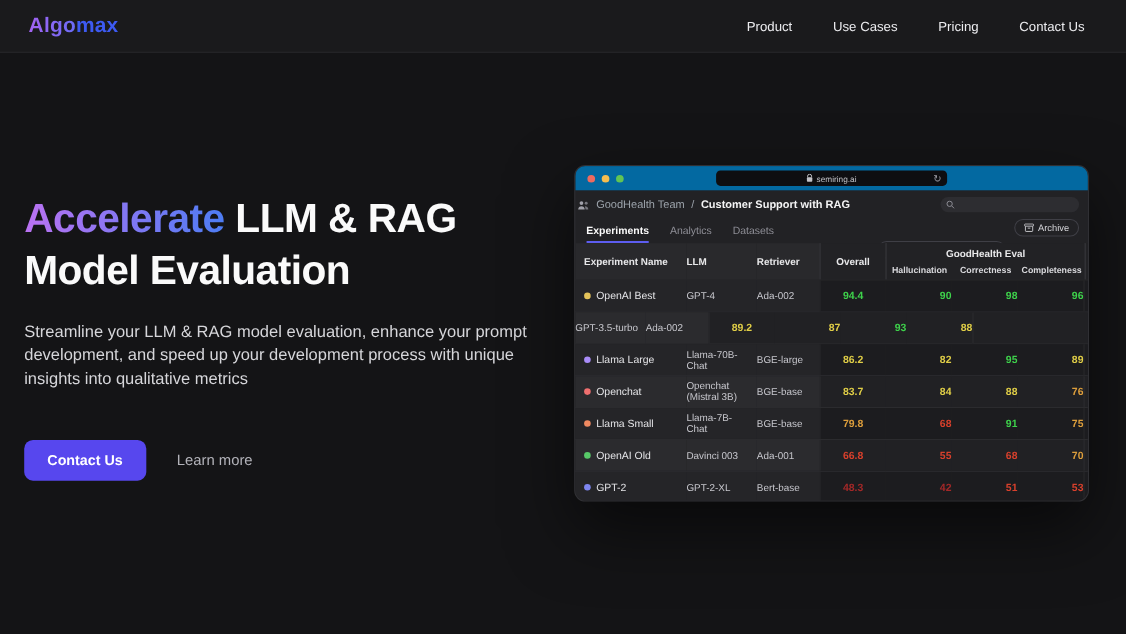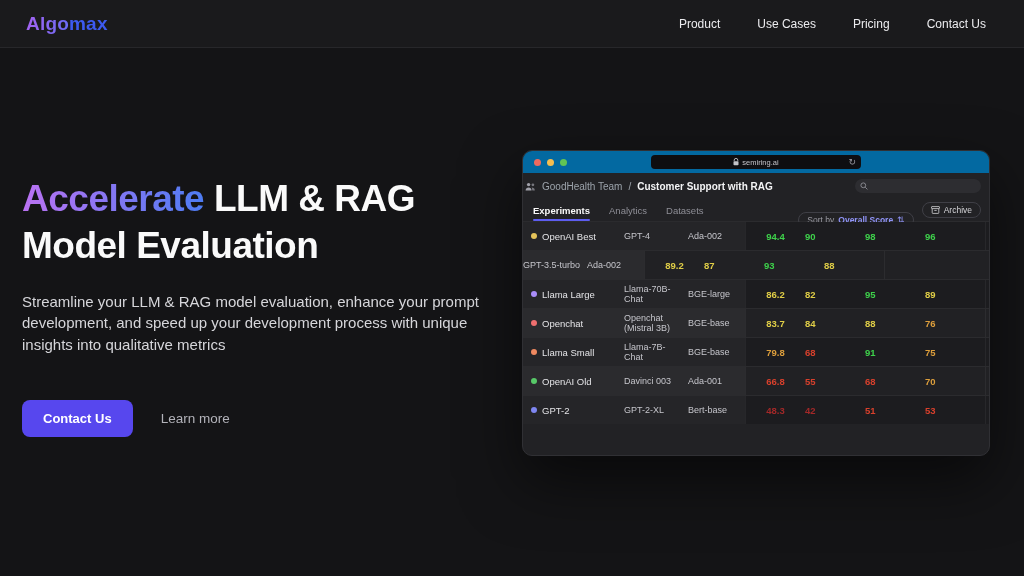--- a/index.html
+++ b/index.html
@@ -68,41 +68,41 @@
   .crumb-row .team { color:#9ca3ab; font-size:10px; }
   .crumb-row .sep { color:#9ca3ab; font-size:10px; }
   .crumb-row .proj { color:#f4f4f5; font-size:10px; font-weight:700; }
   .searchbox {
     margin-left:auto; width:126px; height:14px; background:#2d2d31; border-radius:7px;
     display:flex; align-items:center; padding-left:5px; gap:3px; cursor:text;
   }
   .searchbox input { background:transparent; border:none; outline:none; width:100px; height:12px;
     font-size:8px; color:#d4d4d8; font-family:"Liberation Sans", sans-serif; }
 
-  .tabs-row { height:22px; display:flex; align-items:center; padding:0 8px 0 10px; }
+  .tabs-row { height:22px; display:flex; align-items:flex-start; padding:0 8px 0 10px; }
   .tab { font-size:9.5px; color:#8e8e96; margin-right:19px; cursor:pointer; position:relative; height:100%; display:flex; align-items:center; }
   .tab.active { color:#fafafa; font-weight:700; }
   .tab.active::after { content:""; position:absolute; left:0; right:0; bottom:0; height:2px; background:#5d5df0; border-radius:1px; }
   .pill {
     display:flex; align-items:center; gap:4px; border:1px solid #3f3f46; border-radius:8px;
     height:16px; padding:0 8px; font-size:8.5px; color:#9a9aa2; cursor:pointer; background:transparent;
     font-family:"Liberation Sans", sans-serif;
   }
   .pill .accent { color:#8f93f6; font-weight:600; }
   .pill .sorticon { color:#8f93f6; font-size:9px; }
   .pill.archive { color:#d4d4d8; }
   .sort-pill { margin-left:auto; margin-right:8px;margin-top:20px; }
 
   
   .thead { display:flex; height:33px; }
   .cell-name { flex:0 0 101px; padding-left:8px; }
   .cell-llm { flex:0 0 64px; }
   .cell-ret { flex:0 0 57px; }
   .cell-overall { flex:0 0 60px; display:flex; align-items:center; justify-content:center; }
-  .cell-sub { flex:0 0 60px; display:flex; align-items:center; justify-content:flex-start; }
+  .cell-sub { flex:0 0 60px; display:flex; align-items:center; justify-content:flex-end; }
   .cell-spacer { flex:1 1 auto; }
 
   .thead .left { background:#29292c; display:flex; align-items:center; font-size:9px; font-weight:700; color:#e8e8ea; }
   .thead .cell-overall { background:#222225; border-left:1px solid #38383c; font-size:9px; font-weight:700; color:#e8e8ea; }
   .thead .group { flex:0 0 180px; background:#222225; border-left:1px solid #38383c; display:flex; flex-direction:column; }
   .thead .group .gtitle { height:15px; display:flex; align-items:flex-end; justify-content:center; font-size:9px; font-weight:700; color:#e8e8ea; }
   .thead .group .gsubs { flex:1; display:flex; }
   .thead .group .gsubs div { flex:0 0 60px; display:flex; align-items:center; justify-content:center; font-size:8px; font-weight:600; color:#d8d8dc; }
   .thead .cell-spacer { background:#222225; border-left:1px solid #38383c; }
 
@@ -204,20 +204,35 @@
     <div class="pill archive">
       <svg width="9" height="8" viewBox="0 0 9 8">
         <rect x="0.5" y="0.6" width="8" height="2" rx="0.5" fill="none" stroke="#d4d4d8" stroke-width="0.8"></rect>
         <path d="M1.2 2.8v4a0.6 0.6 0 0 0 0.6 0.6h5.4a0.6 0.6 0 0 0 0.6-0.6v-4" fill="none" stroke="#d4d4d8" stroke-width="0.8"></path>
         <line x1="3.3" y1="4.4" x2="5.7" y2="4.4" stroke="#d4d4d8" stroke-width="0.8"></line>
       </svg>
       <span>Archive</span>
     </div>
   </div>
 
+  <div class="thead">
+    <div class="cell-name left">Experiment Name</div>
+    <div class="cell-llm left">LLM</div>
+    <div class="cell-ret left">Retriever</div>
+    <div class="cell-overall">Overall</div>
+    <div class="group">
+      <div class="gtitle">GoodHealth Eval</div>
+      <div class="gsubs">
+        <div>Hallucination</div>
+        <div>Correctness</div>
+        <div>Completeness</div>
+      </div>
+    </div>
+    <div class="cell-spacer"></div>
+  </div>
 
   <div>
 
     <div class="trow">
       <div class="cell-name lcell">
           <span class="dot" data-tone="amber"></span>
           <span class="exp-name">OpenAI Best</span>
         </div>
       <div class="cell-llm lcell">
           <span class="mono-sm">GPT-4</span>

